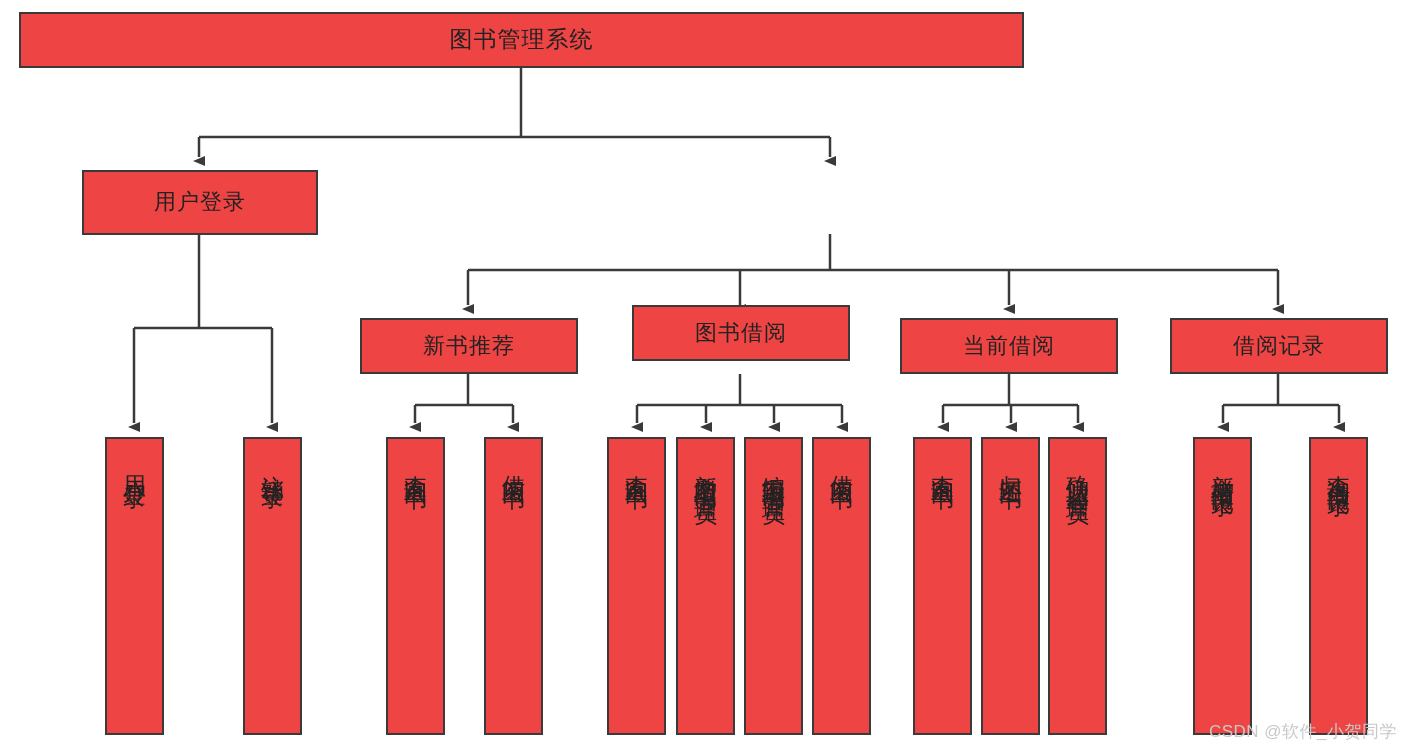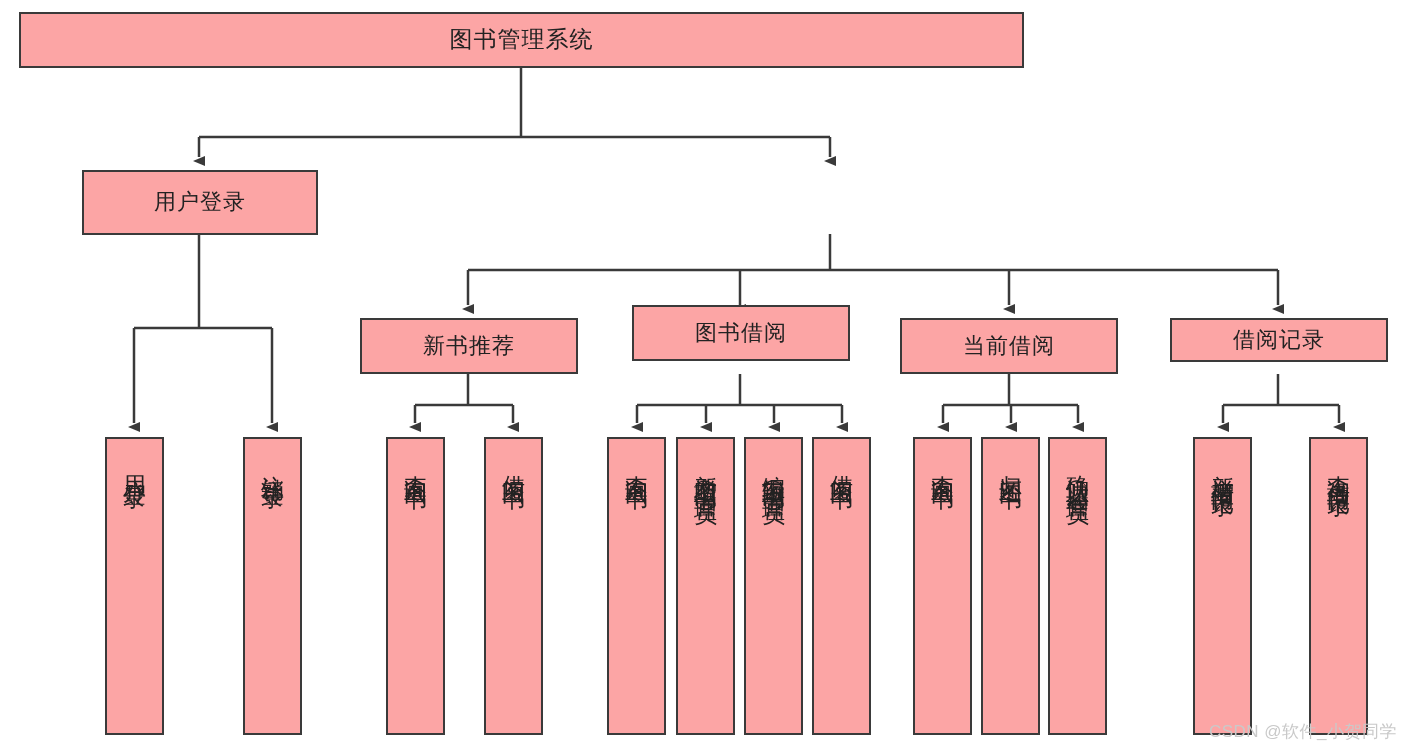--- a/index.html
+++ b/index.html
@@ -13,21 +13,21 @@
     width:1405px;height:747px;
     background:#ffffff;
   }
   svg.edges{
     position:absolute;left:0;top:0;width:1405px;height:747px;
     pointer-events:none;
   }
   .node{
     position:absolute;
     box-sizing:border-box;
-    background:#fca5a5;
+    background:#ef4444;
     border:2.5px solid #3a3a3a;
     display:flex;
     align-items:center;
     justify-content:center;
     color:#222222;
     z-index:2;
   }
   .node.h{
     font-size:22px;
     letter-spacing:1px;
@@ -129,21 +129,21 @@
 
   <div class="node h" style="left:360px;top:318px;width:218px;height:56px;">
     <span>新书推荐</span>
   </div>
   <div class="node h" style="left:632px;top:305px;width:218px;height:56px;">
     <span>图书借阅</span>
   </div>
   <div class="node h" style="left:900px;top:318px;width:218px;height:56px;">
     <span>当前借阅</span>
   </div>
-  <div class="node h" style="left:1170px;top:318px;width:218px;height:44px;">
+  <div class="node h" style="left:1170px;top:318px;width:218px;height:56px;">
     <span>借阅记录</span>
   </div>
 
   <div class="node v" style="left:105px;top:437px;width:59px;height:298px;">
     <span class="vtext">用户登录</span>
   </div>
   <div class="node v" style="left:243px;top:437px;width:59px;height:298px;">
     <span class="vtext">注销登录</span>
   </div>
 

